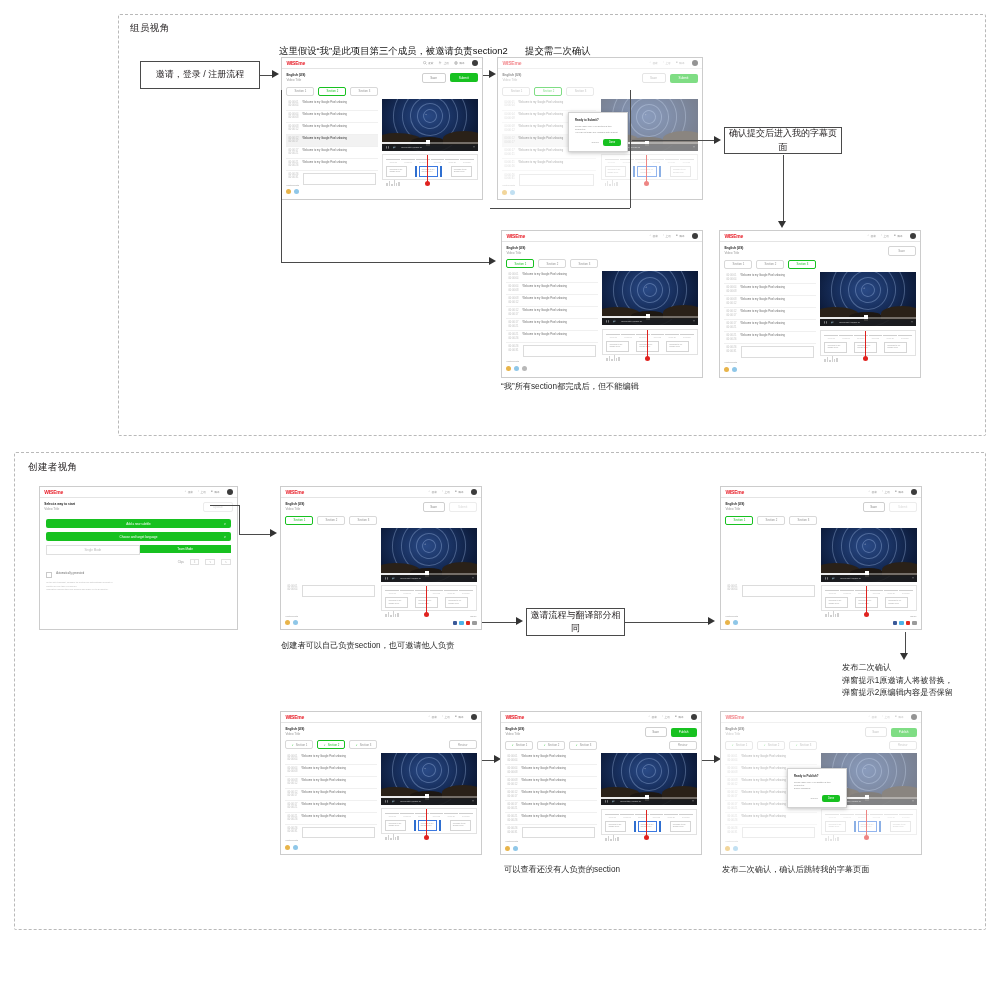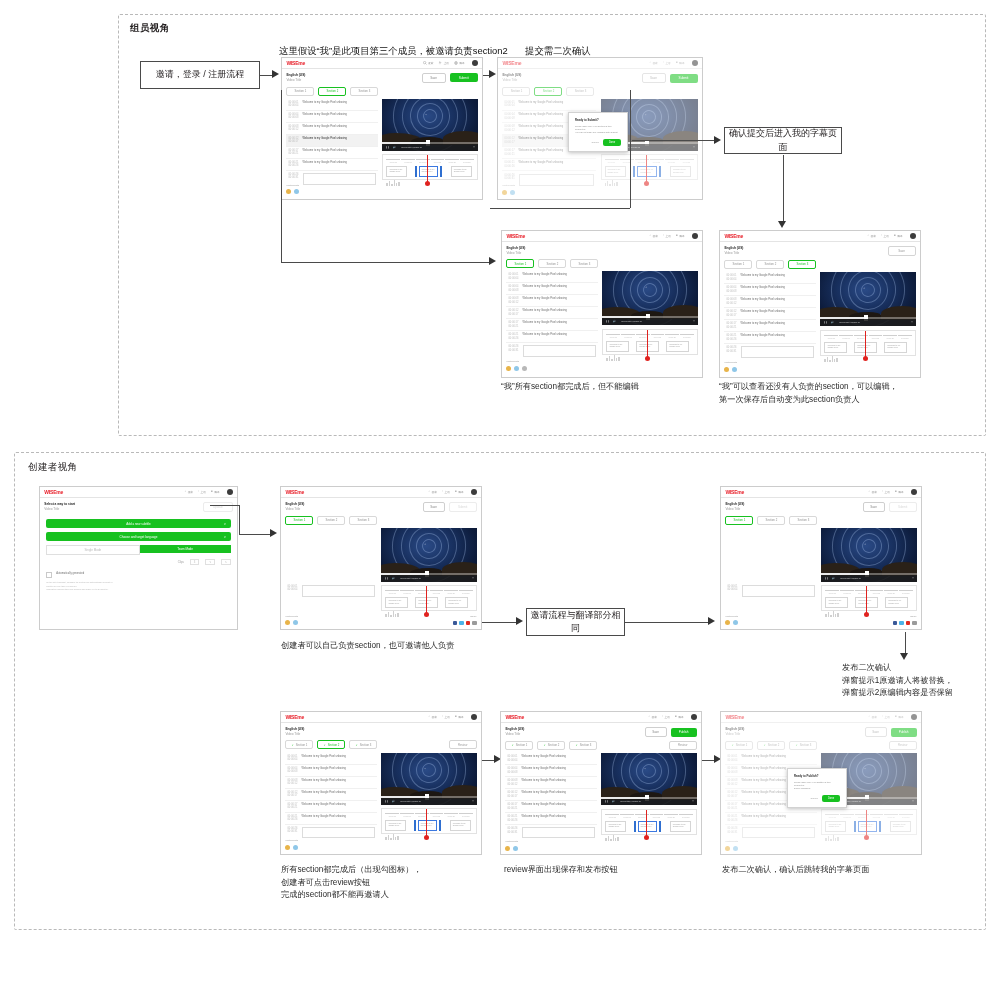--- a/index.html
+++ b/index.html
@@ -115,21 +115,21 @@
   .chk .bx{border:1px solid #c9c9c9;background:#fff;flex:none;}
   .chk .lb{color:#6f6f6f;}
   .fine{color:#b5b5b5;line-height:1.5;margin-top:3px;white-space:pre-line;}
 </style>
 </head>
 <body>
 
 <div class="canvas">
 
   <div class="abs frame" style="left:118px;top:14px;width:868px;height:422px;"></div>
-  <div class="abs frame-title" style="left:130px;top:22px;font-weight:bold;">组员视角</div>
+  <div class="abs frame-title" style="left:130px;top:22px;">组员视角</div>
 
   <div class="abs notebox" style="left:140px;top:61px;width:120px;height:28px;">邀请，登录 / 注册流程</div>
   <div class="abs ln lnh" style="left:260px;top:75px;width:14px;"></div>
   <div class="abs arrowR" style="left:272px;top:70px;"></div>
 
   <div class="abs cap-head" style="left:279px;top:44px;">这里假设“我”是此项目第三个成员，被邀请负责section2</div>
   <div class="abs cap-head" style="left:497px;top:44px;margin-left:28px;">提交需二次确认</div>
 
   <div class="mock" style="left:281px;top:57px;width:202px;height:143px;font-size:2.6px;">
     <div class="m-top">
@@ -662,22 +662,20 @@
     <div class="m-foot" style="font-size:2.4px;">
       <div>
         <div class="ftlab">Participants</div>
         <div class="avs">
           <span class="av" style="width:5px;height:5px;background:#e8b44a;"></span>
           <span class="av" style="width:5px;height:5px;background:#8fc7e8;"></span>
         </div>
       </div>
     </div>
   </div>
-  <div class="abs cap" style="left:719px;top:381px;width:220px;">“我”可以查看还没有人负责的section，可以编辑，
-第一次保存后自动变为此section负责人</div>
 
   <div class="abs ln lnv" style="left:281px;top:90px;height:172px;"></div>
   <div class="abs ln lnh" style="left:281px;top:262px;width:210px;"></div>
   <div class="abs arrowR" style="left:489px;top:257px;"></div>
   <div class="abs ln lnv" style="left:630px;top:90px;height:118px;"></div>
   <div class="abs ln lnh" style="left:490px;top:208px;width:140px;"></div>
   <div class="abs ln lnv" style="left:783px;top:155px;height:67px;"></div>
   <div class="abs arrowD" style="left:778px;top:221px;"></div>
 
   <div class="abs frame" style="left:14px;top:452px;width:972px;height:478px;"></div>
@@ -1083,23 +1081,20 @@
     <div class="m-foot" style="font-size:2.4px;">
       <div>
         <div class="ftlab">Participants</div>
         <div class="avs">
           <span class="av" style="width:5px;height:5px;background:#e8b44a;"></span>
           <span class="av" style="width:5px;height:5px;background:#8fc7e8;"></span>
         </div>
       </div>
     </div>
   </div>
-  <div class="abs cap" style="left:281px;top:864px;width:230px;">所有section都完成后（出现勾图标），
-创建者可点击review按钮
-完成的section都不能再邀请人</div>
   <div class="abs ln lnh" style="left:482px;top:760px;width:15px;"></div>
   <div class="abs arrowR" style="left:494px;top:755px;"></div>
 
   <div class="mock" style="left:500px;top:711px;width:202px;height:144px;font-size:2.6px;">
     <div class="m-top">
       <div class="m-logo" style="font-size:5px;">WISEme</div>
       <div class="m-nav">
         <span class="m-navitem">⌕<b style="font-weight:normal;">搜索</b></span>
         <span class="m-navitem">↑<b style="font-weight:normal;">上传</b></span>
         <span class="m-navitem">⊕<b style="font-weight:normal;">翻译</b></span>
@@ -1226,21 +1221,21 @@
     <div class="m-foot" style="font-size:2.4px;">
       <div>
         <div class="ftlab">Participants</div>
         <div class="avs">
           <span class="av" style="width:5px;height:5px;background:#e8b44a;"></span>
           <span class="av" style="width:5px;height:5px;background:#8fc7e8;"></span>
         </div>
       </div>
     </div>
   </div>
-  <div class="abs cap" style="left:504px;top:864px;width:220px;">review界面出现保存和发布按钮</div>
+  <div class="abs cap" style="left:504px;top:864px;width:220px;">可以查看还没有人负责的section</div>
   <div class="abs ln lnh" style="left:702px;top:760px;width:15px;"></div>
   <div class="abs arrowR" style="left:714px;top:755px;"></div>
 
   <div class="mock" style="left:720px;top:711px;width:202px;height:144px;font-size:2.6px;">
     <div class="m-top">
       <div class="m-logo" style="font-size:5px;">WISEme</div>
       <div class="m-nav">
         <span class="m-navitem">⌕<b style="font-weight:normal;">搜索</b></span>
         <span class="m-navitem">↑<b style="font-weight:normal;">上传</b></span>
         <span class="m-navitem">⊕<b style="font-weight:normal;">翻译</b></span>

